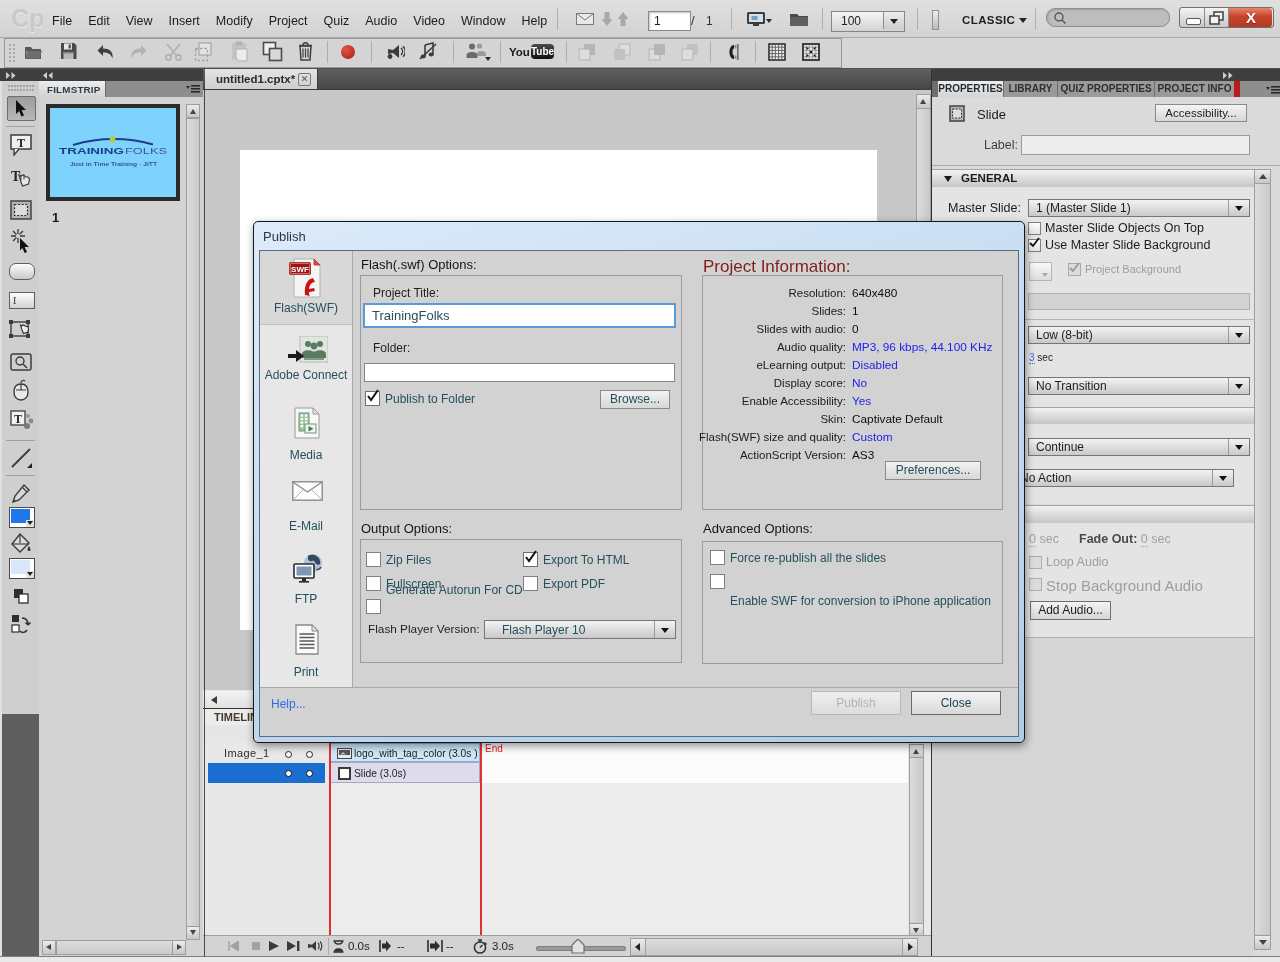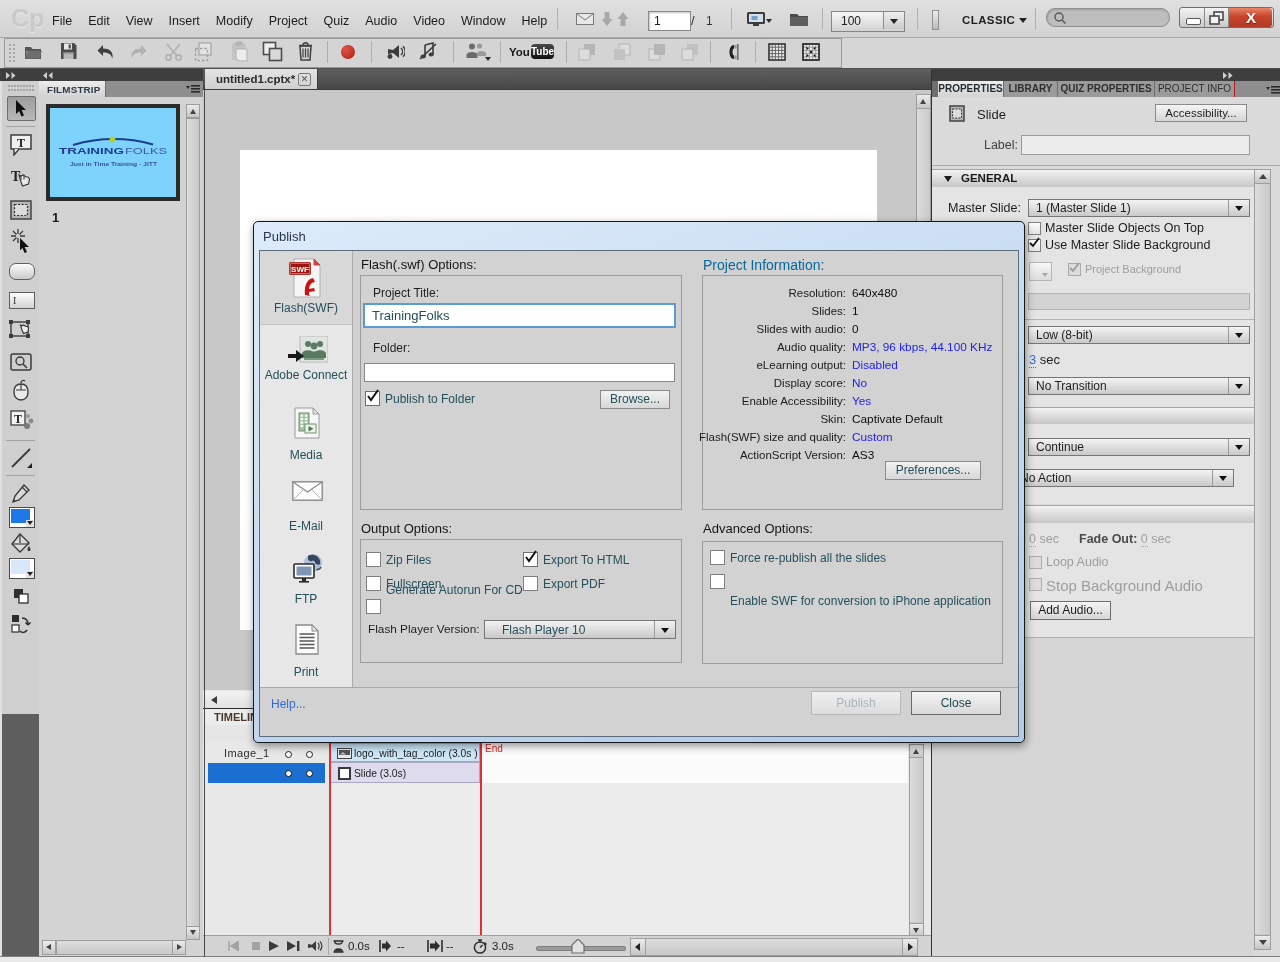--- a/index.html
+++ b/index.html
@@ -558,21 +558,21 @@
     <svg class="abs" style="left:291px;top:3px;" width="11" height="7" viewBox="0 0 11 7">
         <path d="M0 0 L4 3.5 L0 7 Z M5.5 0 L9.5 3.5 L5.5 7 Z" fill="#cfcfcf"></path>
       </svg>
   </div>
 
   <div class="abs" style="left:0;top:12px;width:349px;height:16px;background:#8e8e8e;">
     <div class="abs" style="left:0;top:0;width:6px;height:16px;background:#6f6f6f;"></div>
       <div class="abs" style="left:6px;top:0;width:65px;height:16px;background:linear-gradient(#ededed,#d4d4d4);border-right:1px solid #6e6e6e;font-size:10px;font-weight:bold;color:#1f2a33;text-align:center;line-height:16px;">PROPERTIES</div>
     <div class="abs" style="left:72px;top:0;width:53px;height:16px;background:#9a9a9a;border-right:1px solid #6e6e6e;font-size:10px;font-weight:bold;color:#2e2e2e;text-align:center;line-height:16px;">LIBRARY</div>
     <div class="abs" style="left:126px;top:0;width:96px;height:16px;background:#9a9a9a;border-right:1px solid #6e6e6e;font-size:10px;font-weight:bold;color:#2e2e2e;text-align:center;line-height:16px;">QUIZ PROPERTIES</div>
-    <div class="abs" style="left:223px;top:0;width:79px;height:16px;background:#9a9a9a;border-right:1px solid #b91c1c;font-size:10px;font-weight:normal;color:#2e2e2e;text-align:center;line-height:16px;">PROJECT INFO</div>
+    <div class="abs" style="left:223px;top:0;width:79px;height:16px;background:#9a9a9a;border-right:6px solid #b91c1c;font-size:10px;font-weight:bold;color:#2e2e2e;text-align:center;line-height:16px;">PROJECT INFO</div>
     <svg class="abs" style="left:334px;top:5px;" width="14" height="8" viewBox="0 0 14 8">
         <path d="M0 1 l4 0 -2 3 z" fill="#2a2a2a"></path>
         <rect x="5" y="0" width="9" height="1.6" fill="#2a2a2a"></rect>
         <rect x="5" y="3" width="9" height="1.6" fill="#2a2a2a"></rect>
         <rect x="5" y="6" width="9" height="1.6" fill="#2a2a2a"></rect>
       </svg>
   </div>
 
   <svg class="abs" style="left:17px;top:36px;" width="16" height="17" viewBox="0 0 16 17">
       <rect x="1" y="1" width="14" height="15" fill="#b5b5b5" stroke="#4a4a4a" stroke-width="1.6"></rect>
@@ -612,21 +612,21 @@
         <path d="M2 6 L5 9 L11 1" stroke="#9a9a9a" stroke-width="1.8" fill="none"></path>
       </svg>
     </div>
   <div class="abs" style="left:153px;top:194px;font-size:11px;color:#9d9d9d;">Project Background</div>
   <div class="abs" style="left:96px;top:224px;width:220px;height:15px;background:#d2d2d2;border:1px solid #b2b2b2;"></div>
   <div class="abs" style="left:0;top:250px;width:322px;height:1px;background:#b5b5b5;"></div>
   <div class="abs dd" style="left:96px;top:257px;width:220px;height:16px;">
       <div style="padding:1px 0 0 7px;">Low (8-bit)</div>
       <div class="arr"></div>
     </div>
-  <div class="abs" style="left:97px;top:283px;font-size:13px;"><span style="color:#3a6fd8;border-bottom:1px dotted #3a6fd8;">3</span><span style="color:#222;"> sec</span></div>
+  <div class="abs" style="left:97px;top:283px;font-size:10px;"><span style="color:#3a6fd8;border-bottom:1px dotted #3a6fd8;">3</span><span style="color:#222;"> sec</span></div>
   <div class="abs dd" style="left:96px;top:308px;width:220px;height:16px;">
       <div style="padding:1px 0 0 7px;">No Transition</div>
       <div class="arr"></div>
     </div>
 
   <div class="abs hdrbar" style="left:0;top:338px;width:322px;height:16px;"></div>
   <div class="abs" style="left:0;top:355px;width:322px;height:80px;background:#e4e4e4;"></div>
   <div class="abs dd" style="left:96px;top:369px;width:220px;height:16px;">
       <div style="padding:1px 0 0 7px;">Continue</div>
       <div class="arr"></div>
@@ -786,21 +786,21 @@
     <div class="abs" style="left:263px;top:325px;width:13px;height:13px;">
         <div class="cb abs" style="width:13px;height:13px;background:#fff;"></div>
       </div>
     <div class="abs tealtxt" style="left:283px;top:326px;font-size:12px;">Export PDF</div>
     <div class="abs" style="left:108px;top:371px;font-size:11.8px;color:#1f1f1f;">Flash Player Version:</div>
     <div class="abs dd" style="left:224px;top:369px;width:190px;height:17px;">
         <div class="tealtxt" style="padding:1.5px 0 0 17px;font-size:12px;">Flash Player 10</div>
         <div class="arr"></div>
       </div>
 
-    <div class="abs" style="left:443px;top:6px;font-size:14px;color:#0369a1;">Project Information:</div>
+    <div class="abs" style="left:443px;top:6px;font-size:17px;color:#7f1d1d;">Project Information:</div>
     <div class="abs" style="left:442px;top:24px;width:299px;height:233px;border:1px solid #9b9b9b;"></div>
     <div class="abs" style="left:416px;top:33px;width:170px;font-size:11.5px;color:#1b1b1b;text-align:right;line-height:18px;white-space:nowrap;">
       Resolution:<br>Slides:<br>Slides with audio:<br>Audio quality:<br>eLearning output:<br>Display score:<br>Enable Accessibility:<br>Skin:<br>Flash(SWF) size and quality:<br>ActionScript Version:</div>
     <div class="abs" style="left:592px;top:33px;width:150px;font-size:11.8px;color:#0d0d0d;line-height:18px;white-space:nowrap;">
       640x480<br>1<br>0<br><span style="color:#2222ee;">MP3, 96 kbps, 44.100 KHz</span><br><span style="color:#2222ee;">Disabled</span><br><span style="color:#2222ee;">No</span><br><span style="color:#2222ee;">Yes</span><br>Captivate Default<br><span style="color:#2222ee;">Custom</span><br>AS3</div>
     <div class="abs" style="left:625px;top:210px;width:94px;height:17px;background:linear-gradient(#f2f2f2,#d7d7d7);border:1px solid #8a8a8a;">
       <div class="abs tealtxt" style="width:94px;text-align:center;top:1px;font-size:12px;">Preferences...</div>
     </div>
     <div class="abs" style="left:443px;top:270px;font-size:13px;color:#151515;">Advanced Options:</div>
     <div class="abs" style="left:442px;top:290px;width:299px;height:121px;border:1px solid #9b9b9b;"></div>

